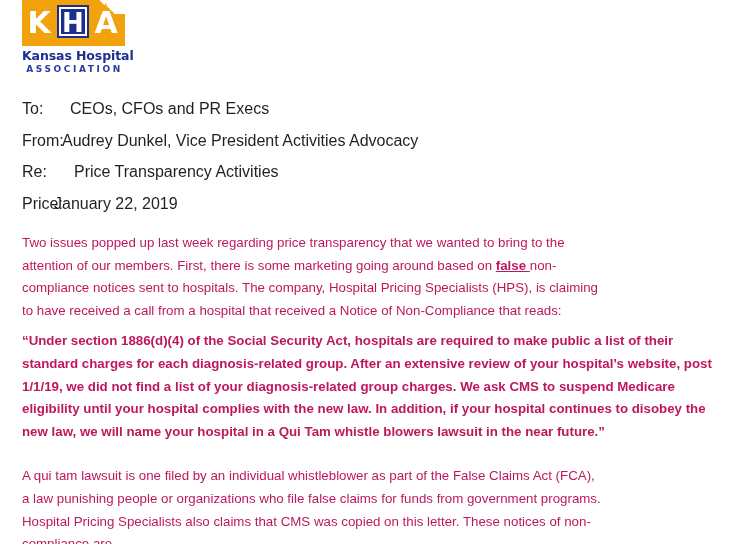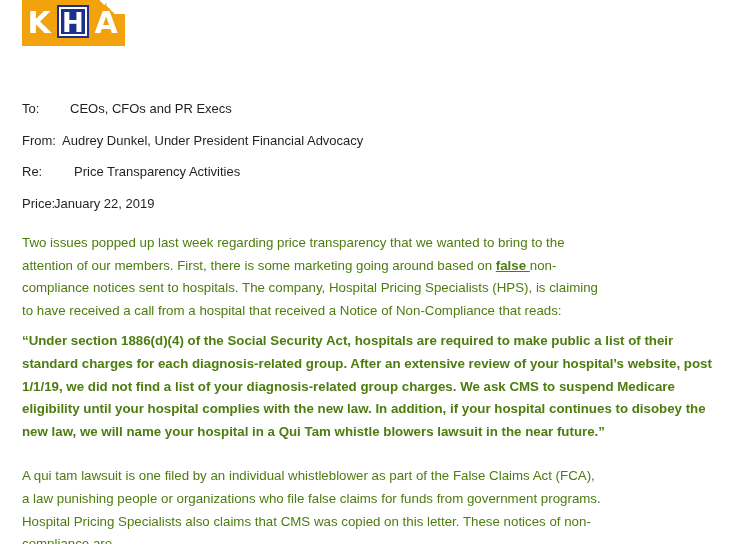--- a/index.html
+++ b/index.html
@@ -61,21 +61,21 @@
 
   
   .memo-head {
     position: absolute;
     left: 22px;
     top: 100px;
     width: 690px;
   }
   .memo-row {
     height: 31.5px;
-    font-size: 13px;
+    font-size: 16px;
     line-height: 18px;
     white-space: nowrap;
   }
   .memo-label {
     display: inline-block;
     width: 32px;
     vertical-align: top;
   }
   .memo-label.wide { width: 32px; }
   .memo-value {
@@ -91,21 +91,21 @@
   .body-wrap {
     position: absolute;
     left: 22px;
     top: 232px;
     width: 700px;
   }
   p.para {
     margin: 0;
     font-size: 13.3px;
     line-height: 22.6px;
-    color: #4d7c0f;
+    color: #be185d;
     text-align: left;
   }
   p.para.narrow { width: 582px; }
   p.para.wide   { width: 700px; margin-top: 8px; }
   p.quote {
     font-weight: bold;
     margin-top: 22px;
   }
   p.after-quote {
     margin-top: 22px;
@@ -128,28 +128,32 @@
 
       <text x="17" y="33" font-family="DejaVu Sans, sans-serif" font-size="30" font-weight="bold" fill="#FFFFFF" text-anchor="middle">K</text>
 
       <rect x="35" y="5" width="32" height="33" fill="#1C2F8F"></rect>
       <rect x="38" y="8" width="26" height="27" fill="none" stroke="#FFFFFF" stroke-width="2"></rect>
       <text x="51" y="32" font-family="DejaVu Sans, sans-serif" font-size="26" font-weight="bold" fill="#FFFFFF" text-anchor="middle">H</text>
 
       <text x="84" y="33" font-family="DejaVu Sans, sans-serif" font-size="30" font-weight="bold" fill="#FFFFFF" text-anchor="middle">A</text>
     </svg>
   </div>
+  <div class="logo-words">
+    <div class="logo-line1">Kansas Hospital</div>
+    <div class="logo-line2">ASSOCIATION</div>
+  </div>
 </div>
 
 <div class="memo-head">
   <div class="memo-row to">
     <span class="memo-label">To:</span><span class="memo-value">CEOs, CFOs and PR Execs</span>
   </div>
   <div class="memo-row from">
-    <span class="memo-label wide">From:</span><span class="memo-value">Audrey Dunkel, Under President Financial Advocacy</span>
+    <span class="memo-label wide">From:</span><span class="memo-value">Audrey Dunkel, Vice President Activities Advocacy</span>
   </div>
   <div class="memo-row re">
     <span class="memo-label">Re:</span><span class="memo-value">Price Transparency Activities</span>
   </div>
   <div class="memo-row date">
     <span class="memo-label wide">Price:</span><span class="memo-value">January 22, 2019</span>
   </div>
 </div>
 
 <div class="body-wrap">

